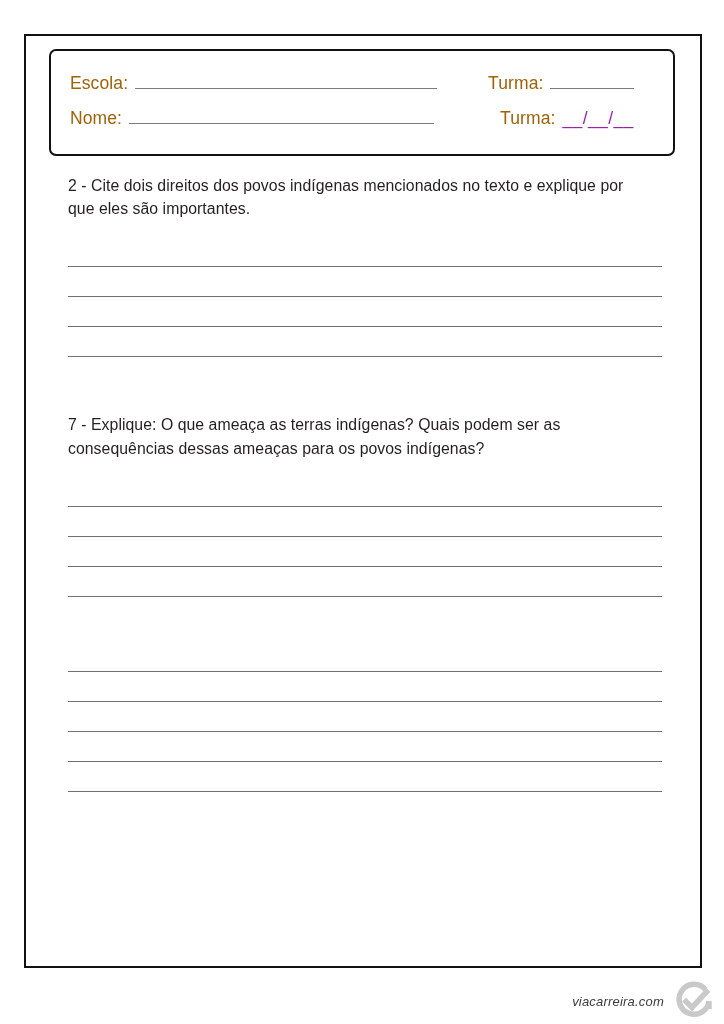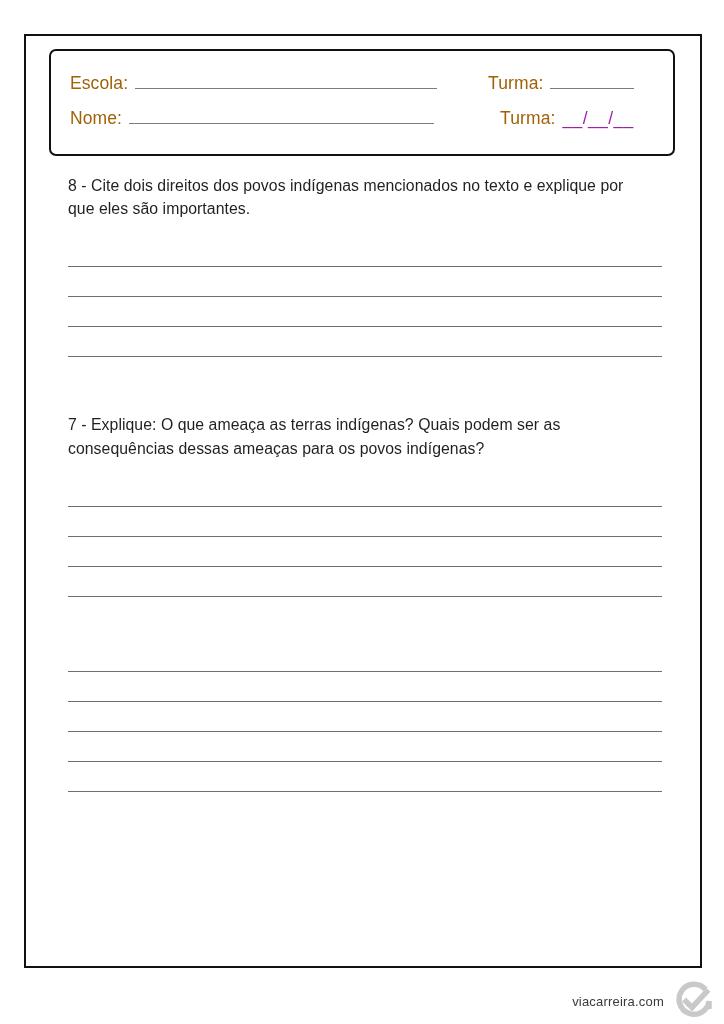--- a/index.html
+++ b/index.html
@@ -110,20 +110,21 @@
     position: absolute;
     left: 0;
     top: 978px;
     width: 724px;
     height: 46px;
     display: flex;
     align-items: center;
     justify-content: flex-end;
     padding-right: 8px;
     box-sizing: border-box;
+    font-style: italic;
   }
   .footer-text {
     font-size: 13px;
     color: #3a3a3a;
     letter-spacing: .2px;
   }
   .footer-logo {
     width: 44px;
     height: 44px;
     margin-left: 8px;
@@ -151,21 +152,21 @@
       <span class="id-spacer-2"></span>
       <span class="id-label">Turma:</span>
       <span class="date-slots">__/__/__</span>
     </div>
 
   </div>
 
   <div class="questions">
 
     <div class="question-block">
-      <p class="q-text">8 - Cite dois direitos dos povos indígenas mencionados no texto e explique por que eles são importantes.</p>
+      <p class="q-text">2 - Cite dois direitos dos povos indígenas mencionados no texto e explique por que eles são importantes.</p>
       <div class="answer-lines">
         <div class="answer-line"></div>
         <div class="answer-line"></div>
         <div class="answer-line"></div>
         <div class="answer-line"></div>
       </div>
     </div>
     <div class="gap-after"></div>
 
     <div class="gap-after"></div>

